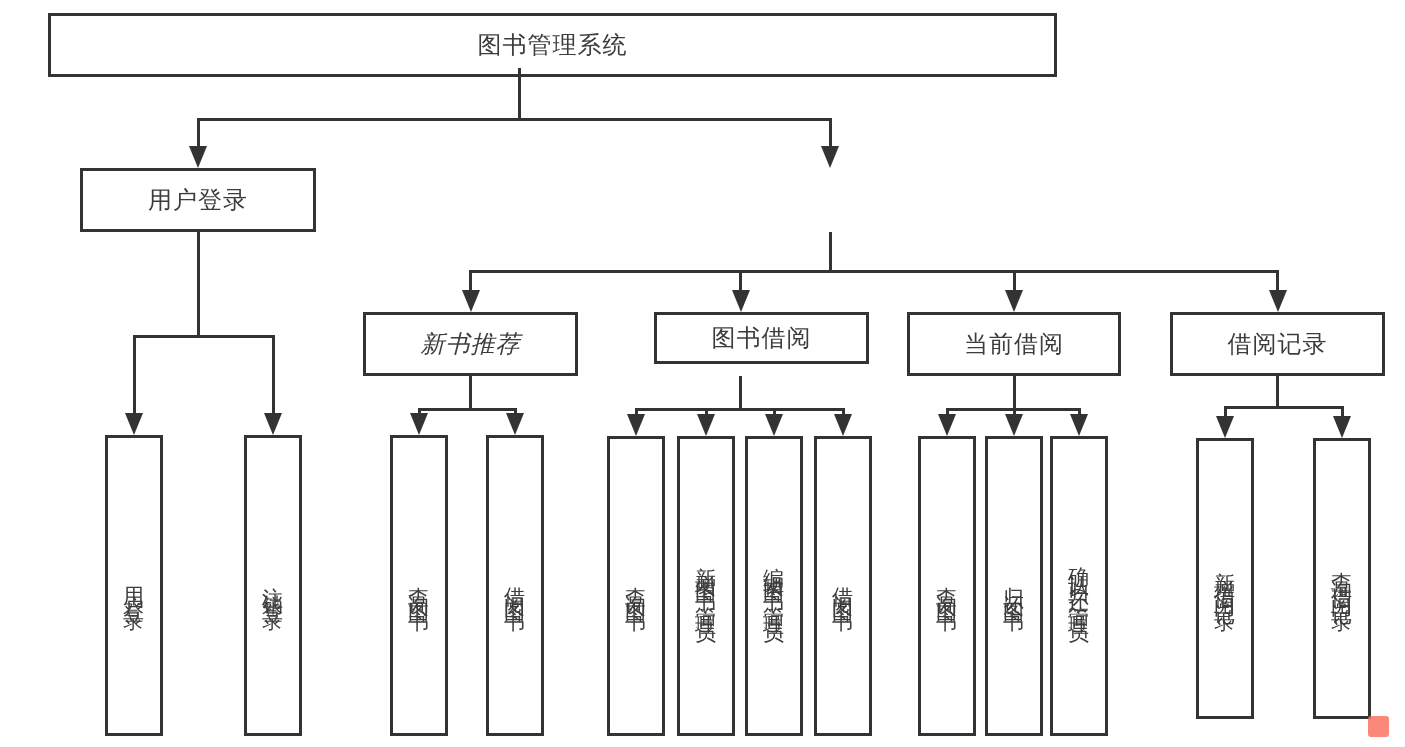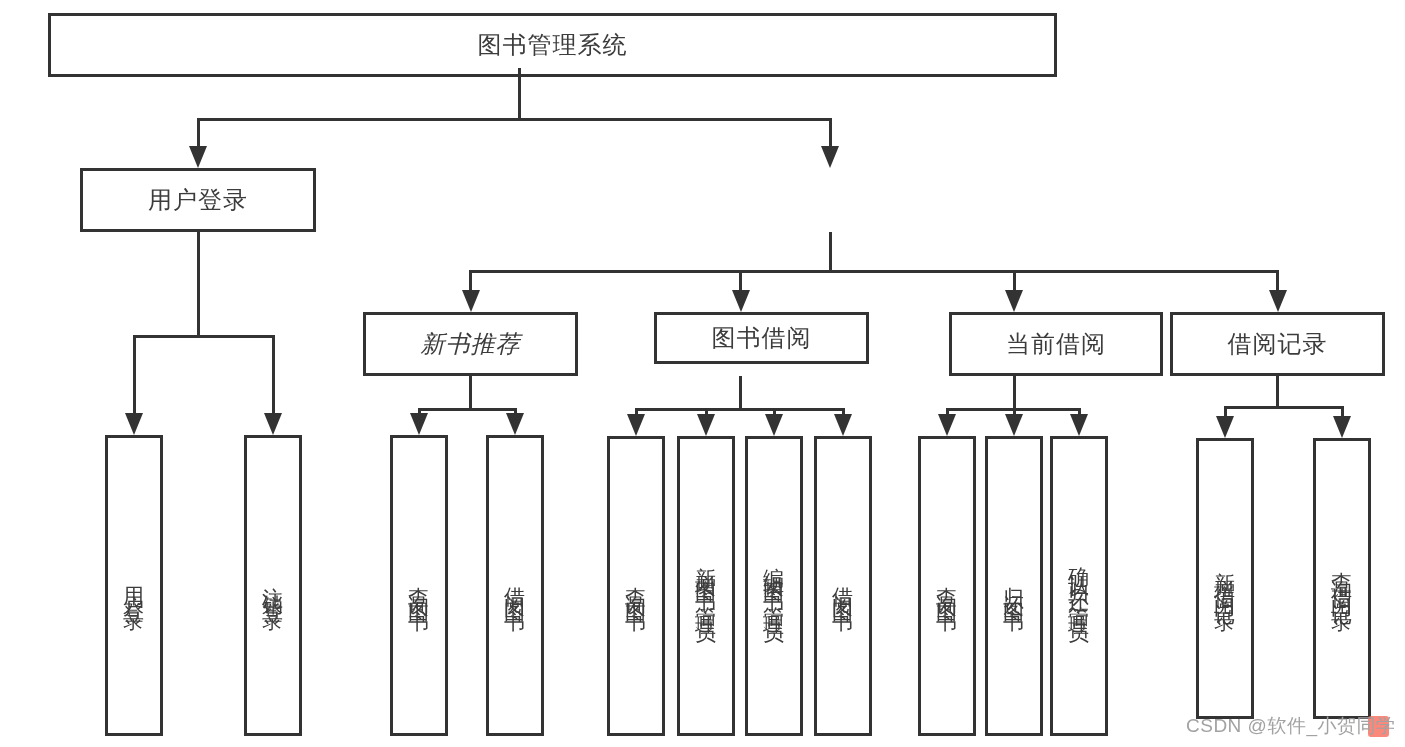--- a/index.html
+++ b/index.html
@@ -60,21 +60,21 @@
   <div class="arrow" style="left:462px;top:290px;"></div>
   <div class="vline" style="left:739px;top:270px;height:22px;"></div>
   <div class="arrow" style="left:732px;top:290px;"></div>
   <div class="vline" style="left:1013px;top:270px;height:22px;"></div>
   <div class="arrow" style="left:1005px;top:290px;"></div>
   <div class="vline" style="left:1276px;top:270px;height:22px;"></div>
   <div class="arrow" style="left:1269px;top:290px;"></div>
 
   <div class="box" style="left:363px;top:312px;width:215px;height:64px;font-style:italic;">新书推荐</div>
   <div class="box" style="left:633px;top:312px;width:215px;height:52px;margin-left:21px;">图书借阅</div>
-  <div class="box" style="left:907px;top:312px;width:214px;height:64px;margin-left:42px;">当前借阅</div>
+  <div class="box" style="left:907px;top:312px;width:214px;height:64px;">当前借阅</div>
   <div class="box" style="left:1170px;top:312px;width:215px;height:64px;">借阅记录</div>
 
   <div class="vline" style="left:469px;top:376px;height:32px;"></div>
   <div class="hline" style="left:418px;top:408px;width:99px;"></div>
   <div class="vline" style="left:418px;top:408px;height:7px;"></div>
   <div class="arrow" style="left:410px;top:413px;"></div>
   <div class="vline" style="left:514px;top:408px;height:7px;"></div>
   <div class="arrow" style="left:506px;top:413px;"></div>
 
   <div class="vline" style="left:739px;top:376px;height:32px;"></div>
@@ -116,15 +116,14 @@
   <div class="box leaf" style="left:814px;top:436px;width:58px;height:300px;">借阅图书</div>
 
   <div class="box leaf" style="left:918px;top:436px;width:58px;height:300px;">查询图书</div>
   <div class="box leaf" style="left:985px;top:436px;width:58px;height:300px;">归还图书</div>
   <div class="box leaf" style="left:1050px;top:436px;width:58px;height:300px;">确认归还（管理员）</div>
 
   <div class="box leaf" style="left:1196px;top:438px;width:58px;height:281px;">新增借阅记录</div>
   <div class="box leaf" style="left:1313px;top:438px;width:58px;height:281px;">查询借阅记录</div>
 
   <div id="wm-accent"></div>
-  <div id="watermark">CSDN @软件_小贺同学</div>
 
 </div>
 
 </body></html>

